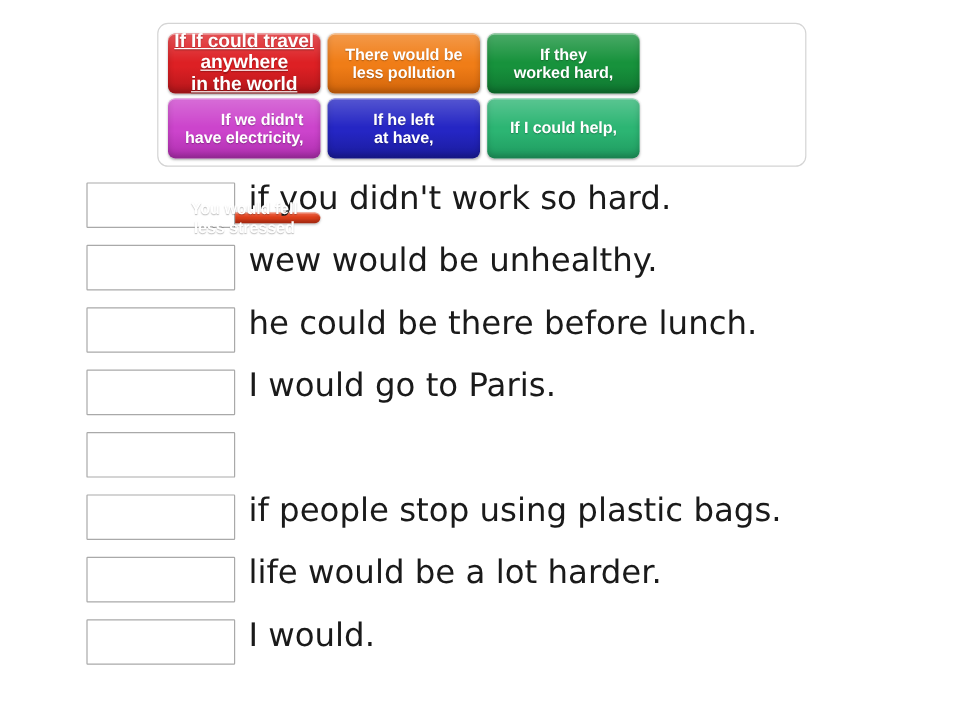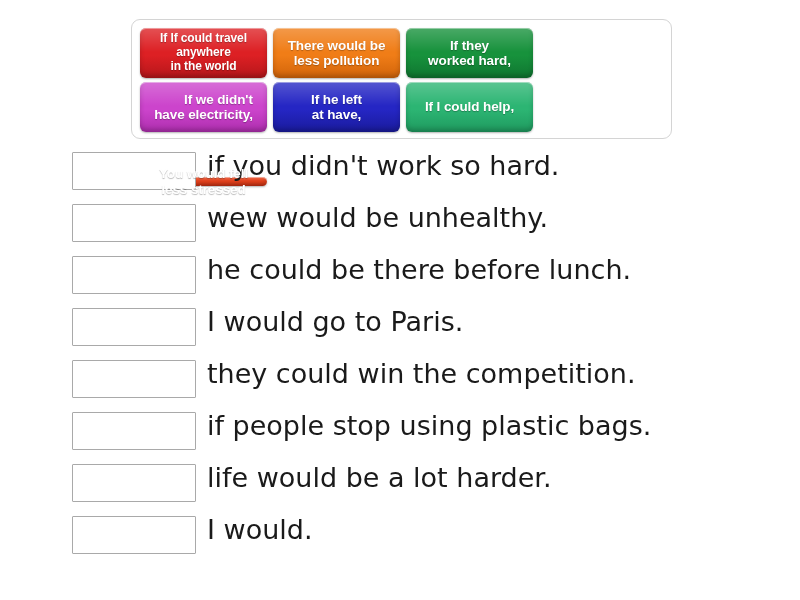--- a/index.html
+++ b/index.html
@@ -70,21 +70,21 @@
     content: "";
     position: absolute;
     left: 0; right: 0; top: 0;
     height: 48%;
     border-radius: 6px 6px 0 0;
     background: linear-gradient(to bottom, rgba(255,255,255,0.22), rgba(255,255,255,0.0));
     pointer-events: none;
   }
   .tile span { position: relative; z-index: 2; display: block; }
 
-  .tile-3line { font-size: 12px; line-height: 1.14; }
+  .tile-3line { font-size: 16px; line-height: 1.14; text-decoration: underline; }
 
   
   .rows {
     position: absolute;
     left: 0;
     top: 152px;
     width: 800px;
   }
 
   .row {
@@ -188,21 +188,20 @@
       <div class="row">
         <div class="dropzone"></div>
         <div class="row-text">he could be there before lunch.</div>
       </div>
       <div class="row">
         <div class="dropzone"></div>
         <div class="row-text">I would go to Paris.</div>
       </div>
       <div class="row">
         <div class="dropzone"></div>
-        <div class="row-text">they could win the competition.</div>
       </div>
       <div class="row">
         <div class="dropzone"></div>
         <div class="row-text">if people stop using plastic bags.</div>
       </div>
       <div class="row">
         <div class="dropzone"></div>
         <div class="row-text">life would be a lot harder.</div>
       </div>
       <div class="row">

